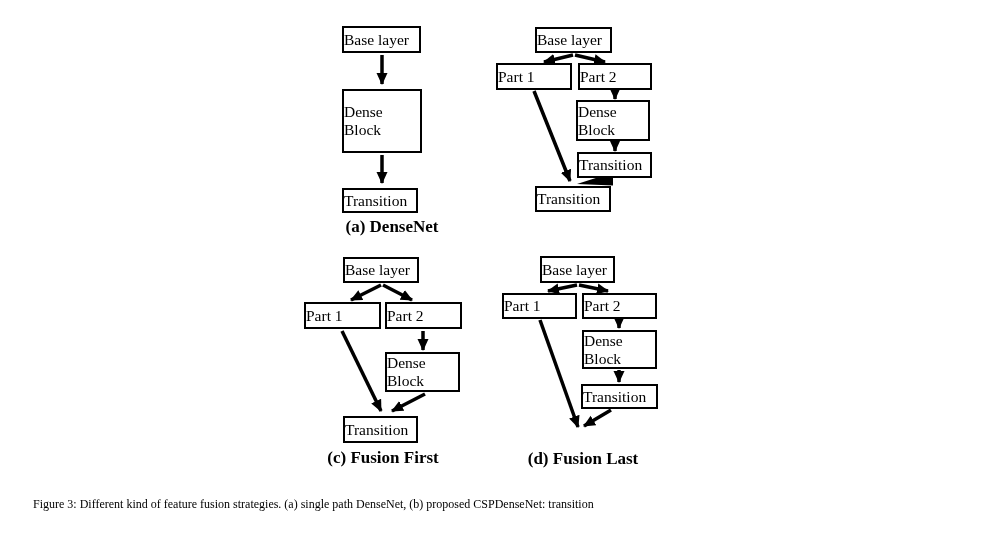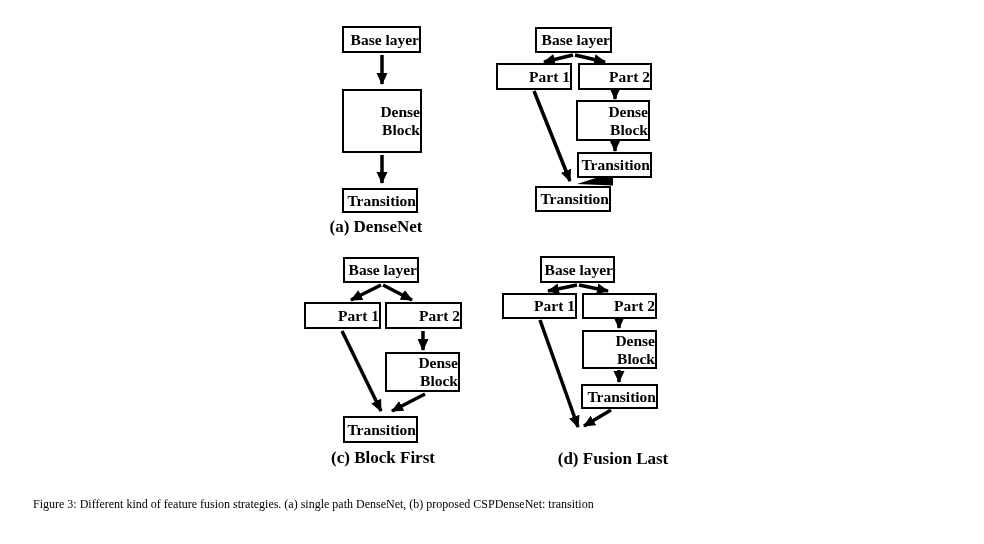--- a/index.html
+++ b/index.html
@@ -14,23 +14,23 @@
   .arrows{position:absolute;left:0;top:0;pointer-events:none;}
   .arrows line{stroke:#000;stroke-width:3.5;}
   .arrows polygon{fill:#000;}
   .node{
     position:absolute;
     box-sizing:border-box;
     border:2.5px solid #000;
     background:#ffffff;
     display:flex;
     flex-direction:column;
-    align-items:flex-end;
+    align-items:flex-start;
     justify-content:center;
-    font-weight:bold;
+    font-weight:normal;
     font-size:15.5px;
     line-height:18px;
     white-space:nowrap;
     text-align:center;
   }
   .pcap{
     position:absolute;
     font-weight:bold;
     font-size:17px;
     text-align:center;
@@ -84,21 +84,21 @@
   <div class="node" style="left:342px;top:26px;width:79px;height:27px">
     <span>Base layer</span>
   </div>
   <div class="node" style="left:342px;top:89px;width:80px;height:64px">
     <span>Dense</span>
     <span>Block</span>
   </div>
   <div class="node" style="left:342px;top:188px;width:76px;height:25px">
     <span>Transition</span>
   </div>
-  <div class="pcap" style="left:306px;top:217px;width:140px">(a) DenseNet</div>
+  <div class="pcap" style="left:322px;top:217px;width:140px">(a) DenseNet</div>
 
   <div class="node" style="left:535px;top:27px;width:77px;height:26px">
     <span>Base layer</span>
   </div>
   <div class="node" style="left:496px;top:63px;width:76px;height:27px">
     <span>Part 1</span>
   </div>
   <div class="node" style="left:578px;top:63px;width:74px;height:27px">
     <span>Part 2</span>
   </div>
@@ -122,37 +122,37 @@
   <div class="node" style="left:385px;top:302px;width:77px;height:27px">
     <span>Part 2</span>
   </div>
   <div class="node" style="left:385px;top:352px;width:75px;height:40px">
     <span>Dense</span>
     <span>Block</span>
   </div>
   <div class="node" style="left:343px;top:416px;width:75px;height:27px">
     <span>Transition</span>
   </div>
-  <div class="pcap" style="left:313px;top:448px;width:140px">(c) Block First</div>
+  <div class="pcap" style="left:313px;top:448px;width:140px">(c) Fusion First</div>
 
   <div class="node" style="left:540px;top:256px;width:75px;height:27px">
     <span>Base layer</span>
   </div>
   <div class="node" style="left:502px;top:293px;width:75px;height:26px">
     <span>Part 1</span>
   </div>
   <div class="node" style="left:582px;top:293px;width:75px;height:26px">
     <span>Part 2</span>
   </div>
   <div class="node" style="left:582px;top:330px;width:75px;height:39px">
     <span>Dense</span>
     <span>Block</span>
   </div>
   <div class="node" style="left:581px;top:384px;width:77px;height:25px">
     <span>Transition</span>
   </div>
-  <div class="pcap" style="left:543px;top:449px;width:140px">(d) Fusion Last</div>
+  <div class="pcap" style="left:513px;top:449px;width:140px">(d) Fusion Last</div>
 
   <div class="figcap">
     <span>Figure 3: Different kind of feature fusion strategies. (a) single path DenseNet, (b) proposed CSPDenseNet: transition</span>
   </div>
 
 </div>
 
 </body></html>

